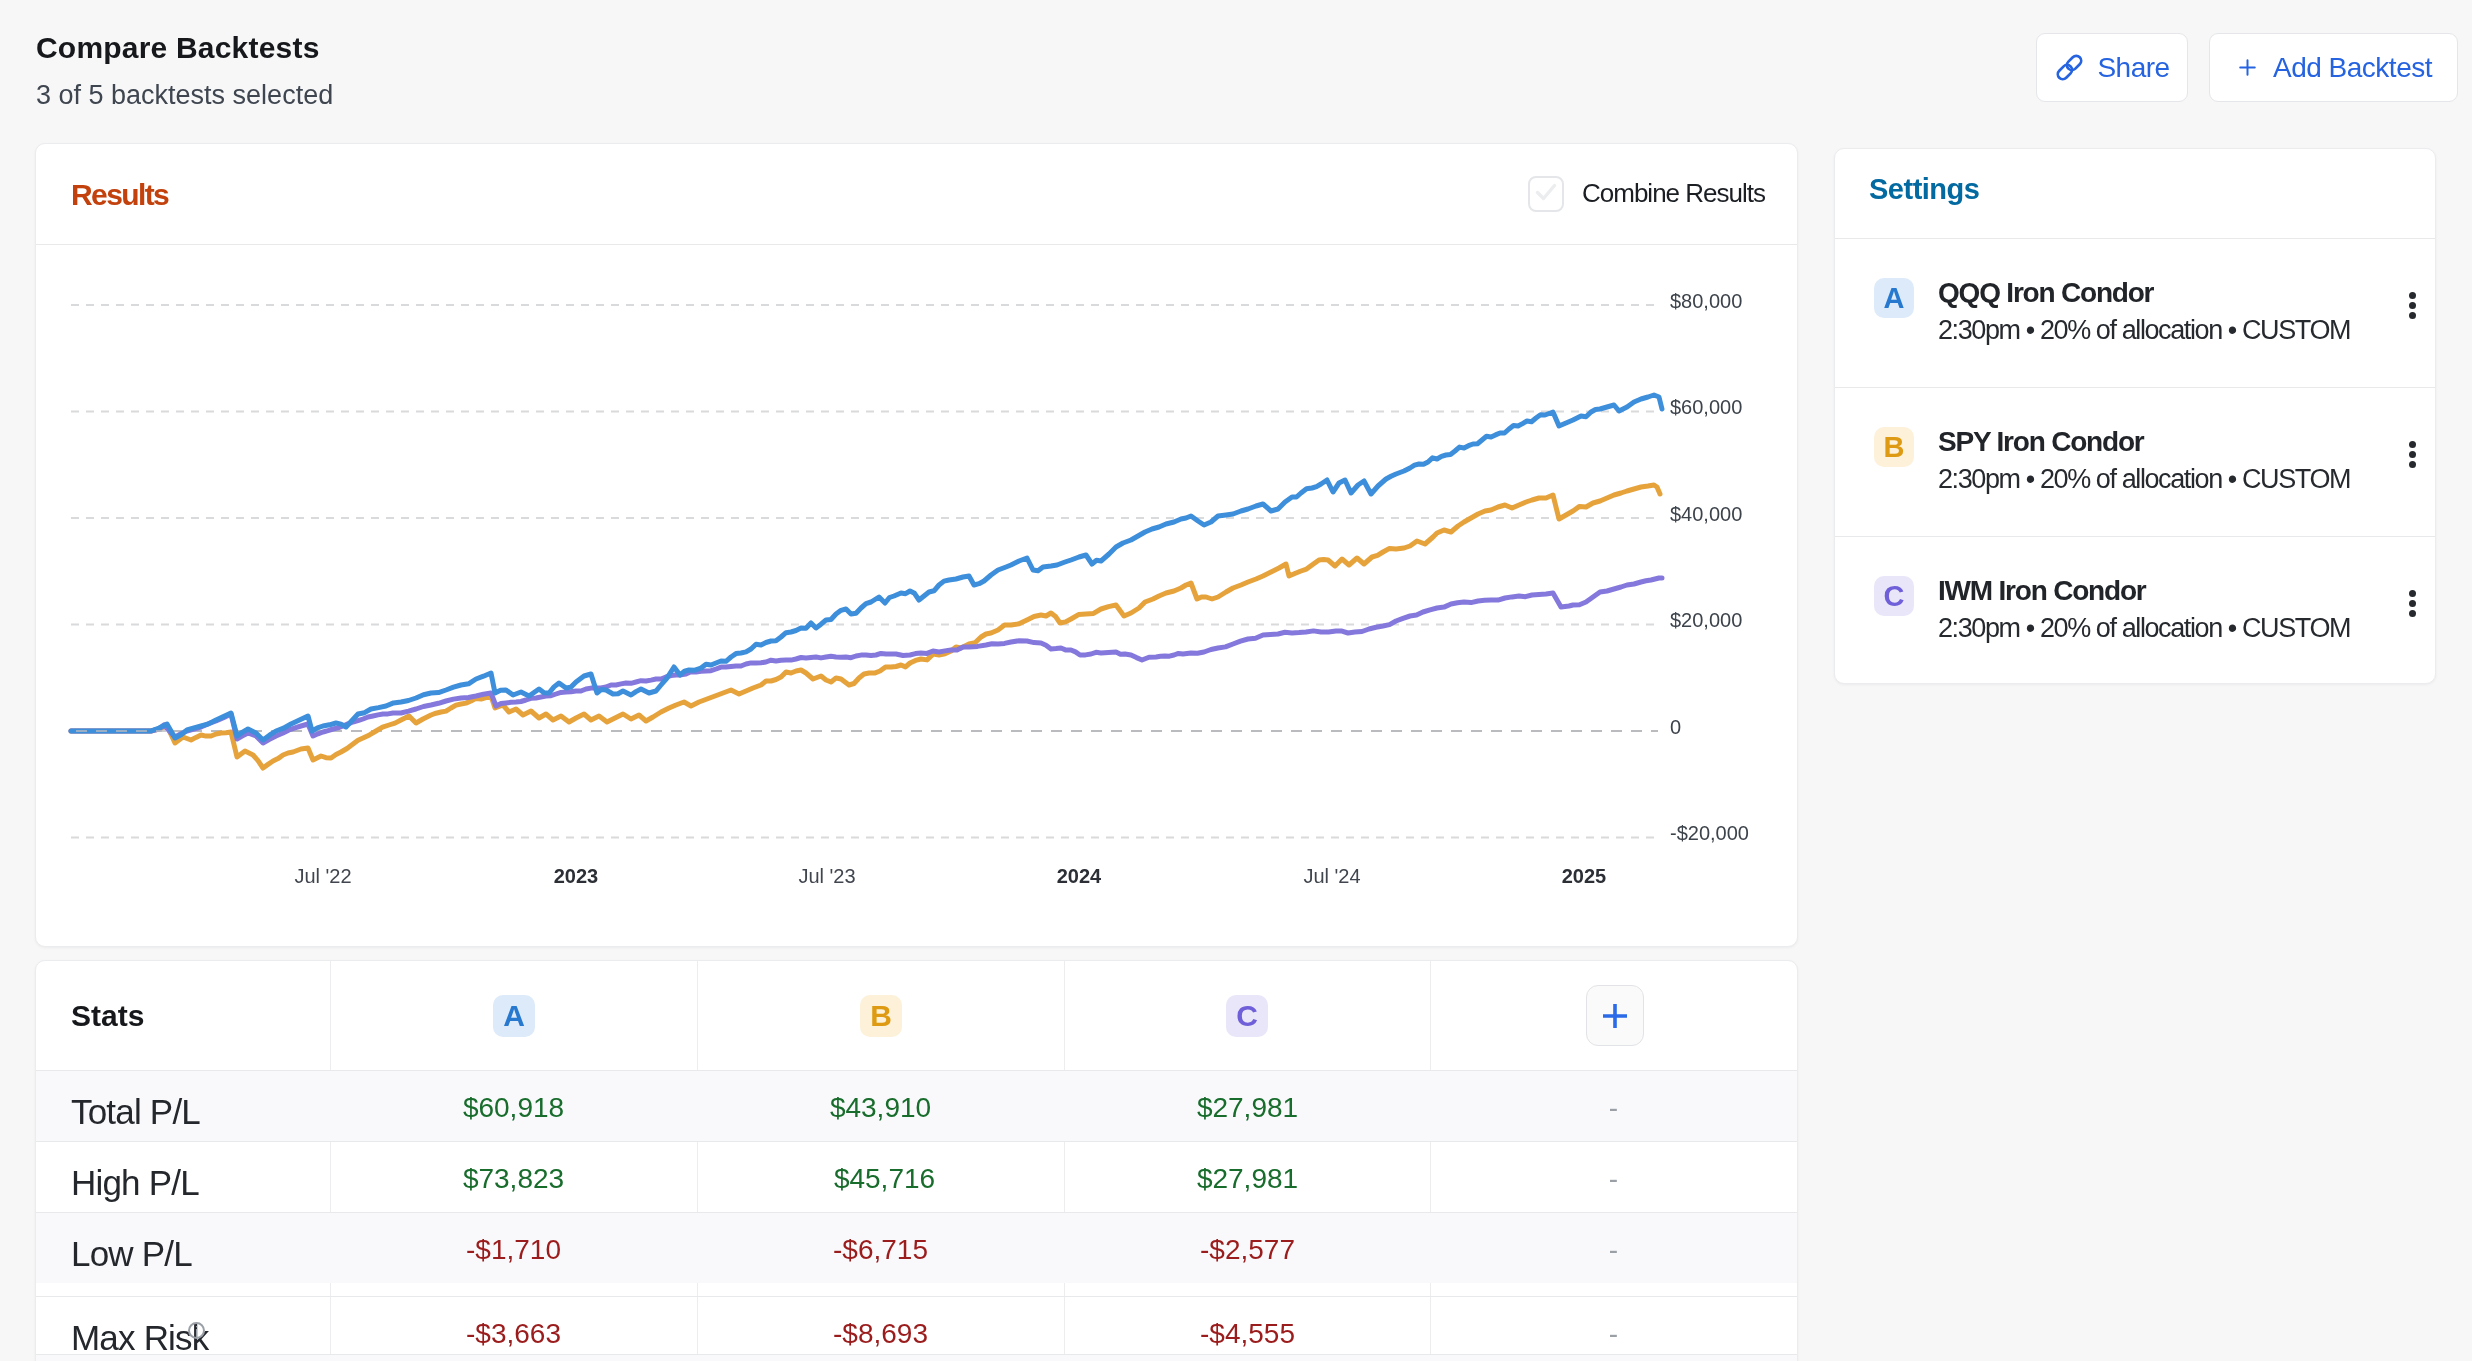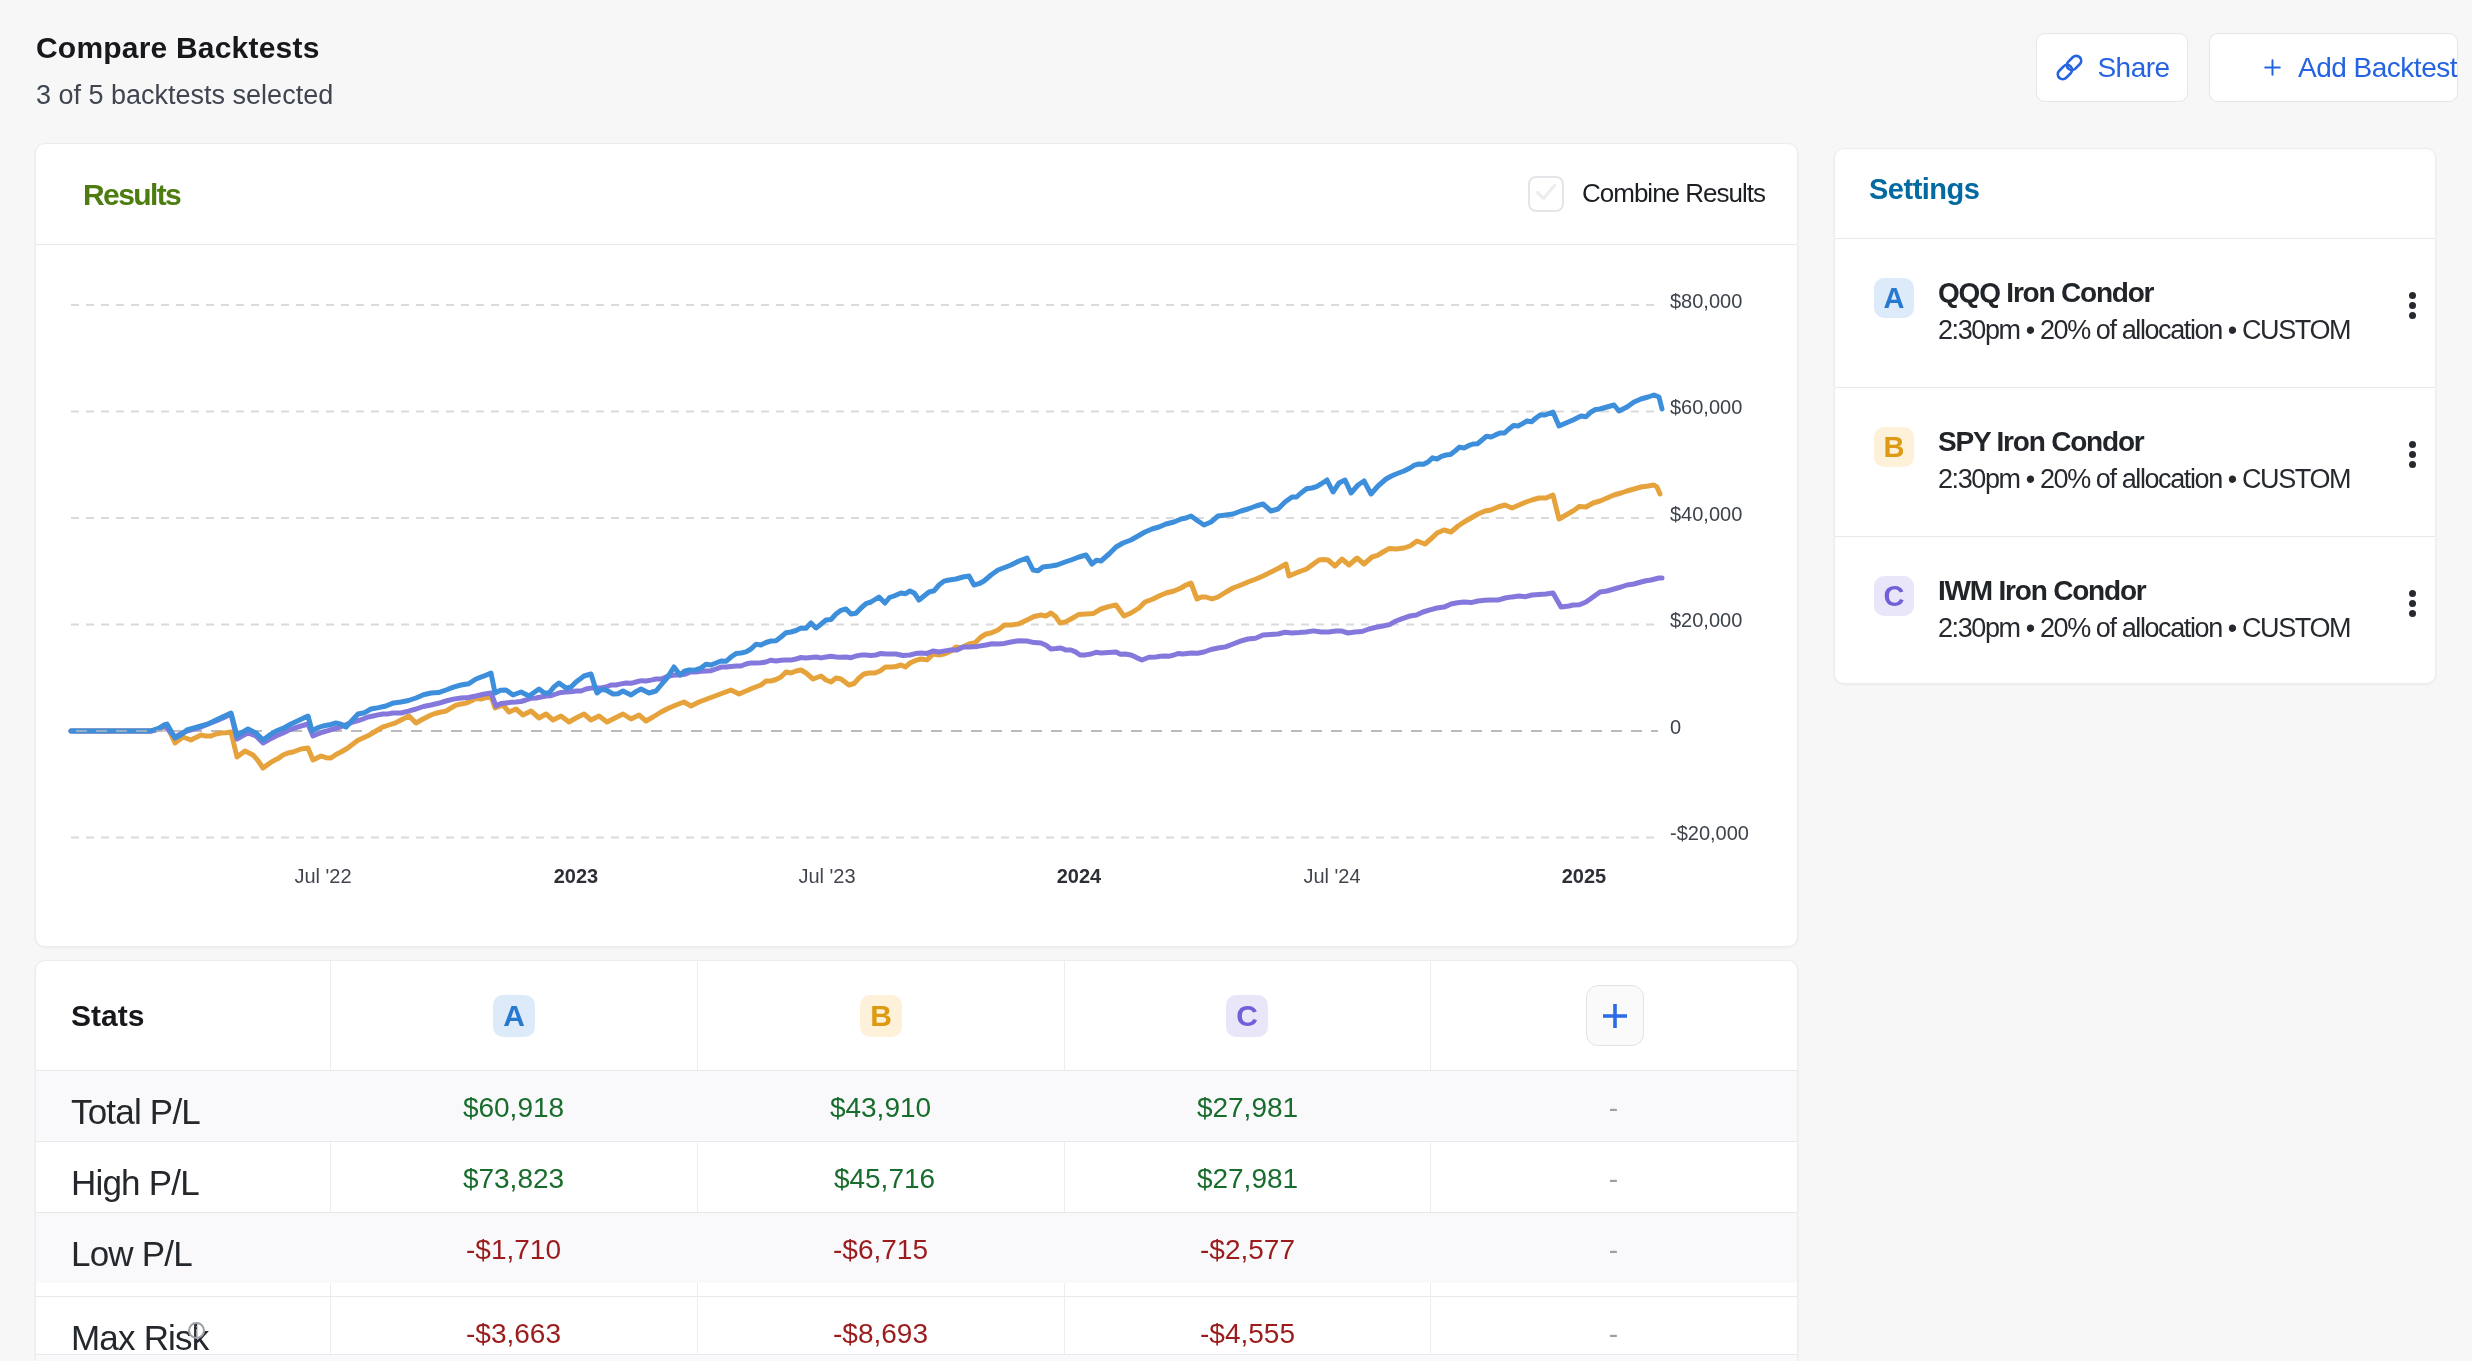--- a/index.html
+++ b/index.html
@@ -21,24 +21,24 @@
 
 #h-title { left:36px; top:31px; font-size:30px; font-weight:bold; color:#16181b; letter-spacing:.2px; }
 #h-sub   { left:36px; top:80px; font-size:27px; color:#3f4650; }
 .topbtn {
   position:absolute; top:33px; height:69px;
   background:#fff; border:1px solid #e4e6e9; border-radius:9px;
   display:flex; align-items:center; justify-content:center;
   color:#2563e0; font-size:28px; font-weight:500; letter-spacing:-0.5px;
 }
 #btn-share { left:2036px; width:152px; }
-#btn-add   { left:2209px; width:249px;justify-content:flex-end; }
+#btn-add   { left:2209px; width:249px; }
 
 #results-card { left:35px; top:143px; width:1763px; height:804px; }
-#results-title { left:35px; top:173px; font-size:30px; letter-spacing:-1.6px; font-weight:bold; color:#4d7c0f;margin-left:12px; }
+#results-title { left:35px; top:173px; font-size:30px; letter-spacing:-1.6px; font-weight:bold; color:#c2410c; }
 #results-divider { left:0; top:100px; width:1761px; height:1px; background:#e8e9eb; position:absolute; }
 #checkbox {
   position:absolute; left:1492px; top:32px; width:36px; height:36px;
   border:2px solid #e4e6e9; border-radius:8px;
 }
 #checkbox svg { display:block; margin:5px auto; }
 #combine-label { position:absolute; left:1546px; top:34px; font-size:26px; letter-spacing:-1px; color:#1b1e23; white-space:nowrap; }
 
 #settings-card { left:1834px; top:148px; width:602px; height:536px; }
 #settings-title { position:absolute; left:34px; top:24px; font-size:29px; letter-spacing:-0.5px; font-weight:bold; color:#0369a1; }

